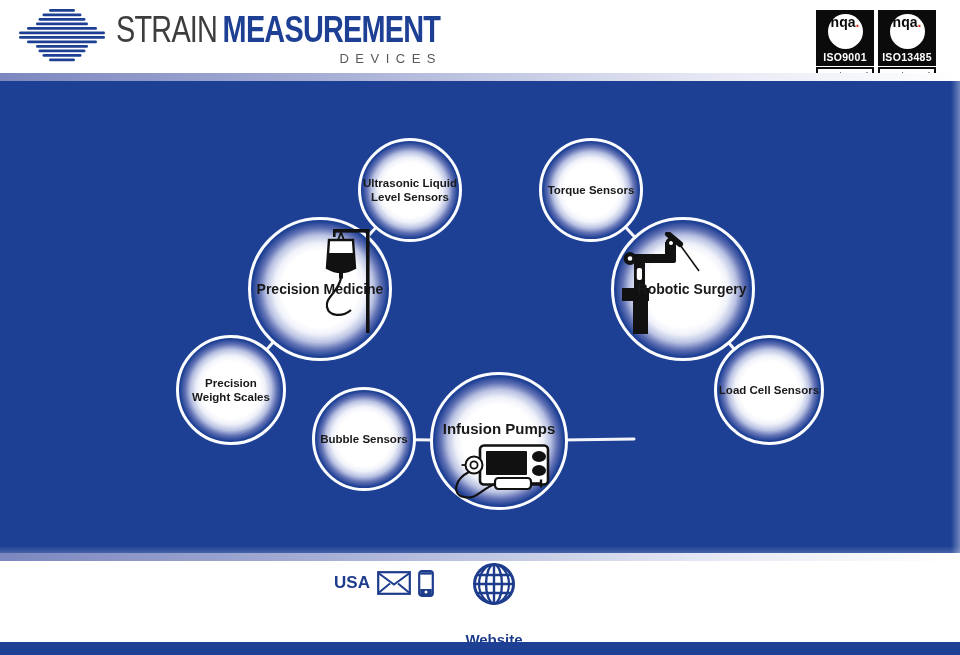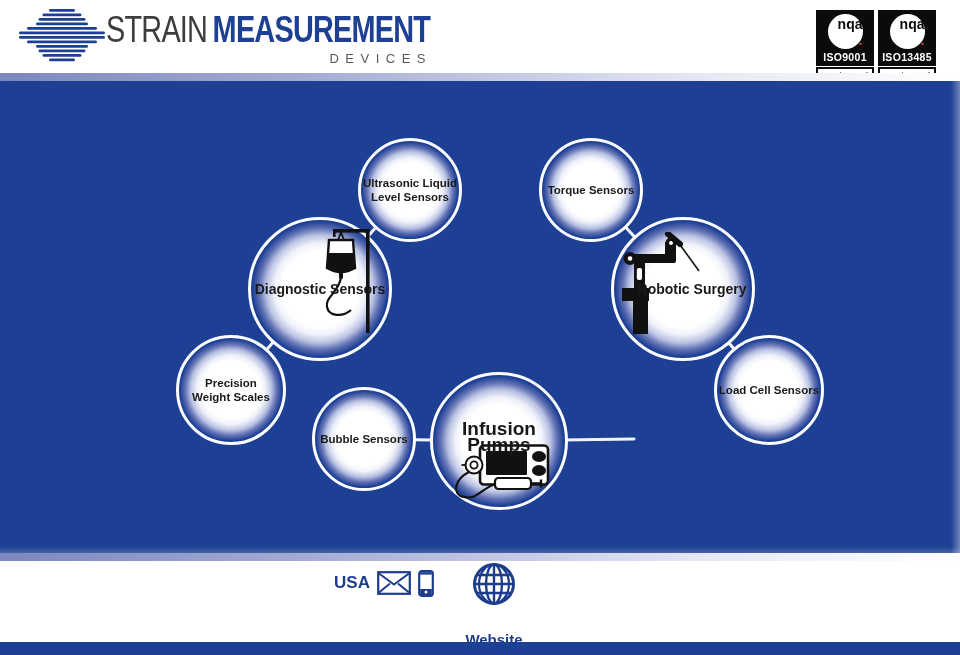--- a/index.html
+++ b/index.html
@@ -4,33 +4,33 @@
 <style>
   * { margin:0; padding:0; box-sizing:border-box; }
   html,body { width:960px; height:655px; overflow:hidden; background:#fff;
     font-family:"Liberation Sans", sans-serif; }
   .page { position:relative; width:960px; height:655px; background:#fff; }
 
   
   .header { position:absolute; left:0; top:0; width:960px; height:73px; background:#fff; }
   .logo { position:absolute; left:18px; top:5px; display:flex; align-items:flex-start; }
   .logo-mark { display:block; }
-  .logo-text { position:relative; margin-top:6px; width:330px; }
+  .logo-text { position:relative; margin-left:10px; margin-top:6px; width:330px; }
   .logo-line1 { display:flex; gap:7px; transform:scaleX(0.78); transform-origin:left top;
     font-size:37px; line-height:38px; white-space:nowrap; letter-spacing:-1px; }
   .logo-word1 { color:#3d3d3f; font-weight:400; }
   .logo-word2 { color:#1e4094; font-weight:700; }
   .logo-line2 { text-align:right; padding-right:4px; margin-top:2px; font-size:13px;
     letter-spacing:6.5px; color:#58595b; font-weight:400; }
 
   .badge { position:absolute; top:10px; width:58px; }
   .badge-1 { left:816px; } .badge-2 { left:878px; }
   .badge-black { background:#0b0b0b; width:58px; padding:4px 0 3px 0; text-align:center; }
   .badge-circle { width:35px; height:35px; background:#fff; border-radius:50%; margin:0 auto;
-    display:flex; align-items:flex-end; justify-content:center; font-size:14px; font-weight:700; color:#0b0b0b;flex-direction:column; }
+    display:flex; align-items:flex-start; justify-content:center; font-size:14px; font-weight:700; color:#0b0b0b; }
   .badge-dot { color:#e0391d; }
   .badge-standard { color:#fff; font-size:10.5px; font-weight:700; margin-top:2px; letter-spacing:0.3px; }
   .badge-registered { border:2px solid #0b0b0b; background:#fff; text-align:center;
     font-size:9.5px; color:#111; padding:1px 0; margin-top:1px; }
 
   
   .strip { position:absolute; left:0; width:960px; height:8px;
     background:linear-gradient(to right,#7c87bf 0%, #a8b0d6 35%, #e7eaf5 75%, #ffffff 100%); }
   .strip-top { top:73px; } .strip-bottom { top:553px; }
   .main { position:absolute; left:0; top:81px; width:960px; height:472px; background:#1e4094; }
@@ -55,21 +55,21 @@
   .n-robotic    { left:611px; top:217px; width:144px; height:144px; }
   .n-precision  { left:176px; top:335px; width:110px; height:110px; }
   .n-loadcell   { left:714px; top:335px; width:110px; height:110px; }
   .n-bubble     { left:312px; top:387px; width:104px; height:104px; }
   .n-infusion   { left:430px; top:372px; width:138px; height:138px; }
   .n-occlusion  { left:582px; top:387px; width:104px; height:104px; }
 
   .n-diagnostic .node-icon { position:absolute; left:70px; top:3px; z-index:2; }
   .n-robotic   .node-icon { position:absolute; left:6px; top:12px; z-index:2; }
   .n-robotic   .node-label { padding-left:18px; }
-  .n-infusion  .node-label { align-items:flex-start; padding-top:46px; font-size:19px; }
+  .n-infusion  .node-label { align-items:flex-start; padding-top:46px; font-size:15px; }
   .n-infusion  .node-icon { position:absolute; left:16px; top:68px; z-index:2; }
 
   
   .footer { position:absolute; left:0; top:561px; width:960px; height:81px; background:#fff; }
   .contact-row { position:absolute; left:296px; width:138px; height:28px; display:flex;
     align-items:center; justify-content:flex-end; gap:7px; }
   .row-usa { top:8px; } .row-europe { top:42px; }
   .contact-label { color:#1e3c8c; font-weight:700; font-size:17px; }
   .website-block { position:absolute; left:458px; top:0; width:72px; text-align:center; }
   .products-block { position:absolute; left:561px; top:-4px; width:88px; text-align:center; }
@@ -162,21 +162,21 @@
     <svg class="node-icon" width="52" height="114" viewBox="0 0 52 114">
       <rect x="45" y="6" width="3.6" height="104" fill="#111"></rect>
       <rect x="12" y="6" width="36" height="3.6" fill="#111"></rect>
       <rect x="12" y="6" width="2.6" height="8" fill="#111"></rect>
       <path d="M17,17 L20,9.5 L23,17" fill="none" stroke="#111" stroke-width="1.8"></path>
       <path d="M8,17 L32,17 L34,45 Q20,53 6,45 Z" fill="#fff" stroke="#111" stroke-width="2.4"></path>
       <path d="M7,30 L33,30 L34,45 Q20,53 6,45 Z" fill="#111"></path>
       <rect x="18" y="50" width="4" height="5.5" fill="#111"></rect>
       <path d="M20,55 C17,70 4,74 6,84 C8,94 22,94 30,87" fill="none" stroke="#111" stroke-width="2.2"></path>
     </svg>
-    <div class="node-label big">Diagnostic Sensors</div>
+    <div class="node-label big">Precision Medicine</div>
   </div>
 
   <div class="node n-robotic">
     <svg class="node-icon" width="84" height="102" viewBox="0 0 84 102">
       <rect x="2" y="56" width="27" height="13" fill="#111"></rect>
       <rect x="13" y="56" width="15" height="46" fill="#111"></rect>
       <rect x="14" y="30" width="11" height="28" fill="#111"></rect>
       <rect x="16.8" y="36" width="5.2" height="12" rx="2" fill="#fff"></rect>
       <rect x="9" y="22" width="47" height="9" rx="2" fill="#111"></rect>
       <circle cx="10" cy="26.5" r="6.5" fill="#111"></circle>

